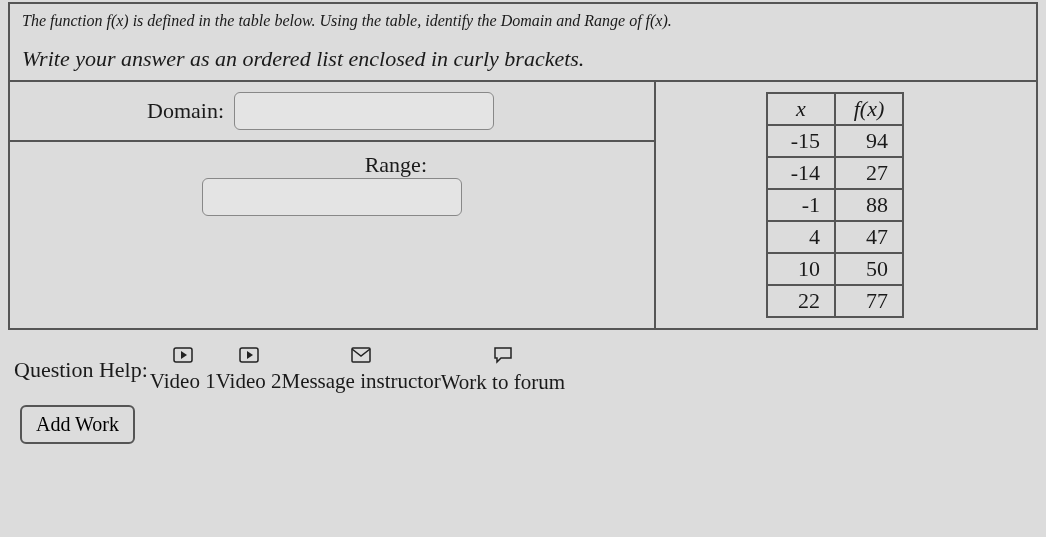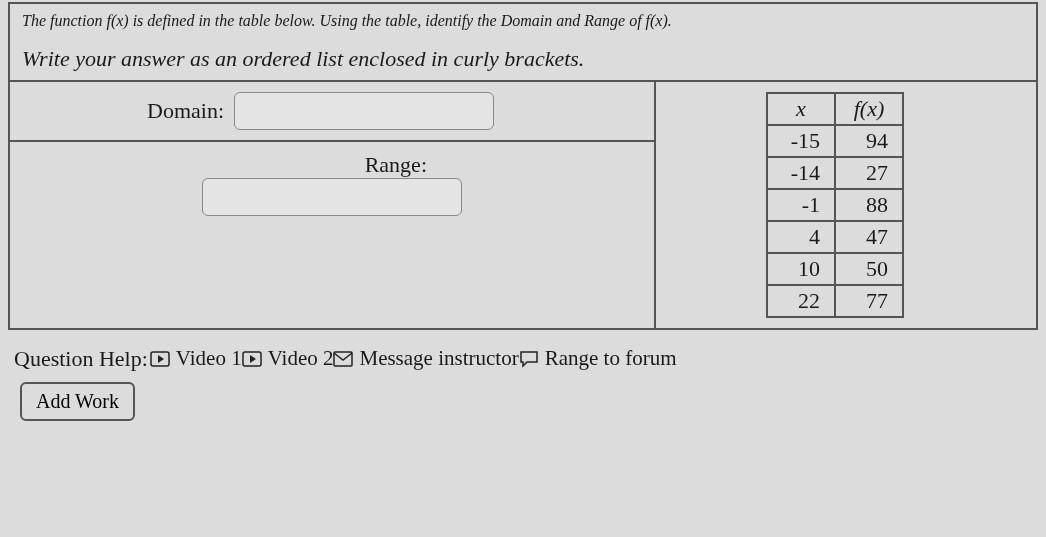--- a/index.html
+++ b/index.html
@@ -86,20 +86,21 @@
   display: flex;
   align-items: center;
   flex-wrap: wrap;
 }
 .help-label { margin-right: 2px; }
 .help-link {
   display: inline-flex;
   align-items: center;
   gap: 6px;
   font-size: 21px;
+  flex-direction: column;
 }
 .icon {
   display: inline-flex;
   align-items: center;
   justify-content: center;
 }
 .addwork-row { padding: 4px 0 8px 20px; }
 .addwork-btn {
   border: 2px solid #555;
   border-radius: 6px;
@@ -201,19 +202,19 @@
     </span>
     <span>Message instructor</span>
   </span>
 
   <span class="help-link">
     <span class="icon">
       <svg width="20" height="18" viewBox="0 0 20 18">
           <path d="M2 2h16v10H8l-4 4v-4H2z" fill="none" stroke="#222" stroke-width="1.5"></path>
         </svg>
     </span>
-    <span>Range to forum</span>
+    <span>Work to forum</span>
   </span>
 </div>
 
 <div class="addwork-row">
   <button class="addwork-btn">Add Work</button>
 </div>
 
 </body></html>

